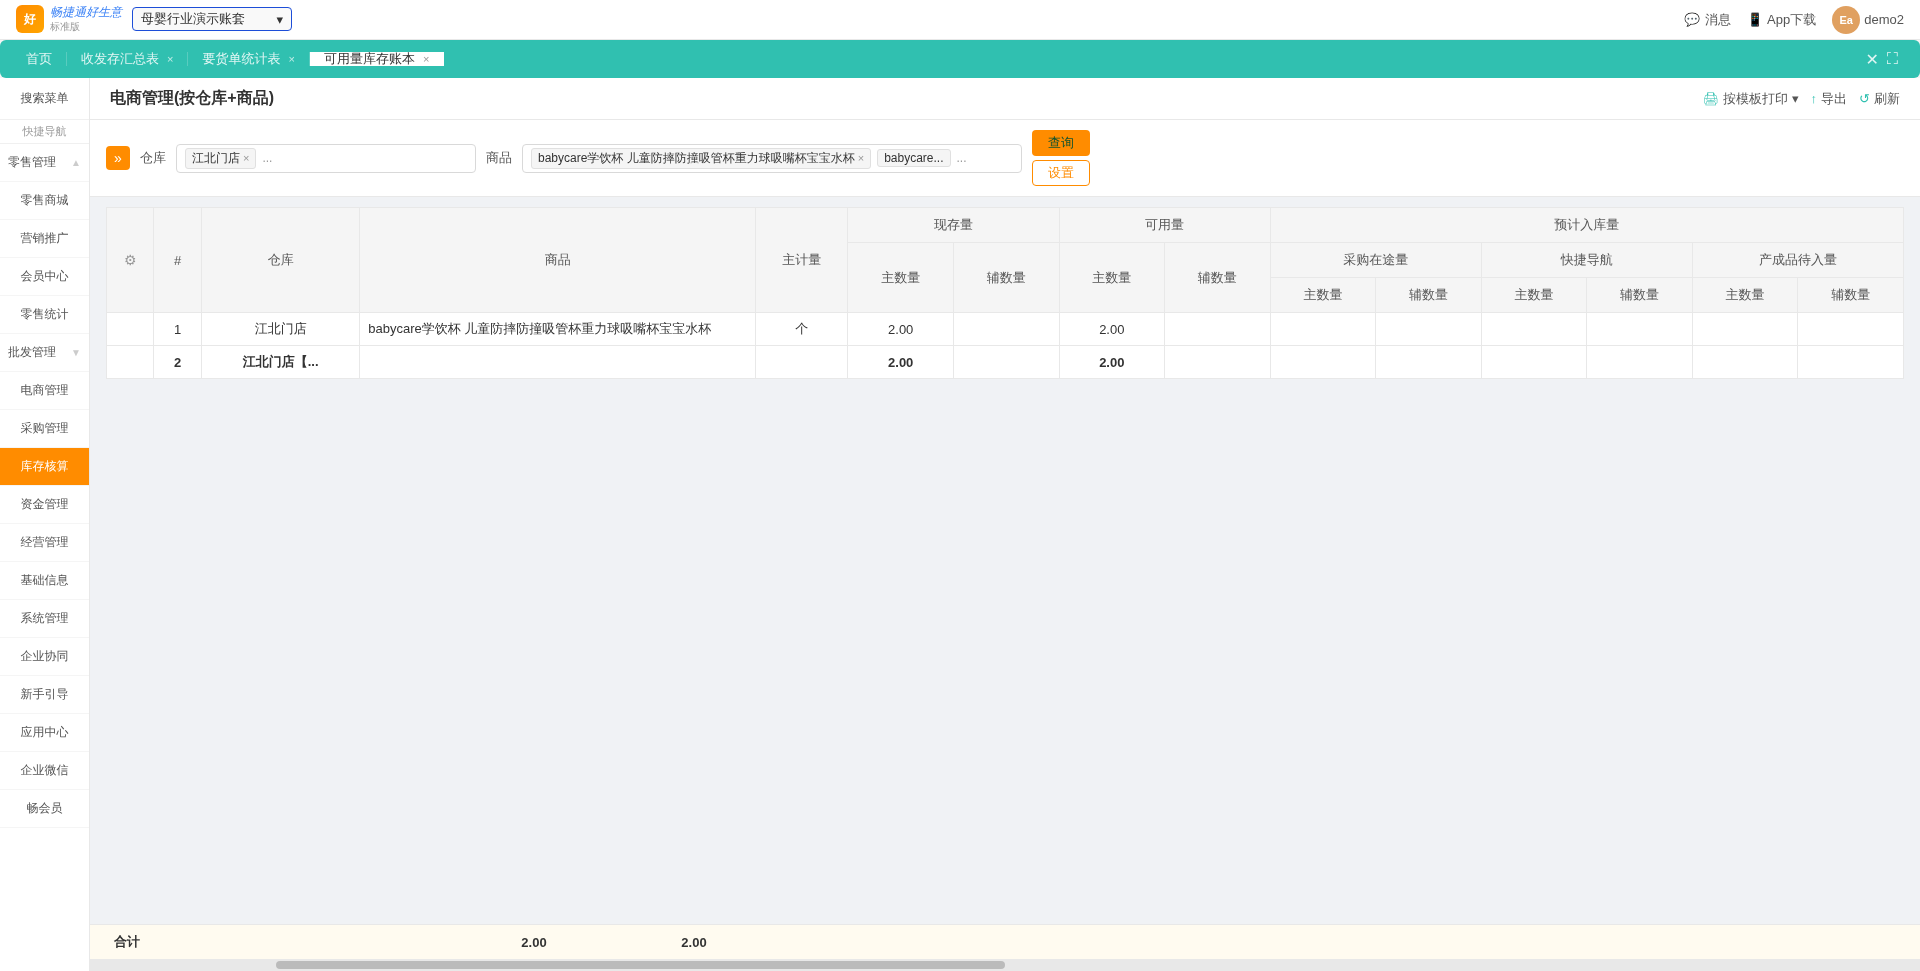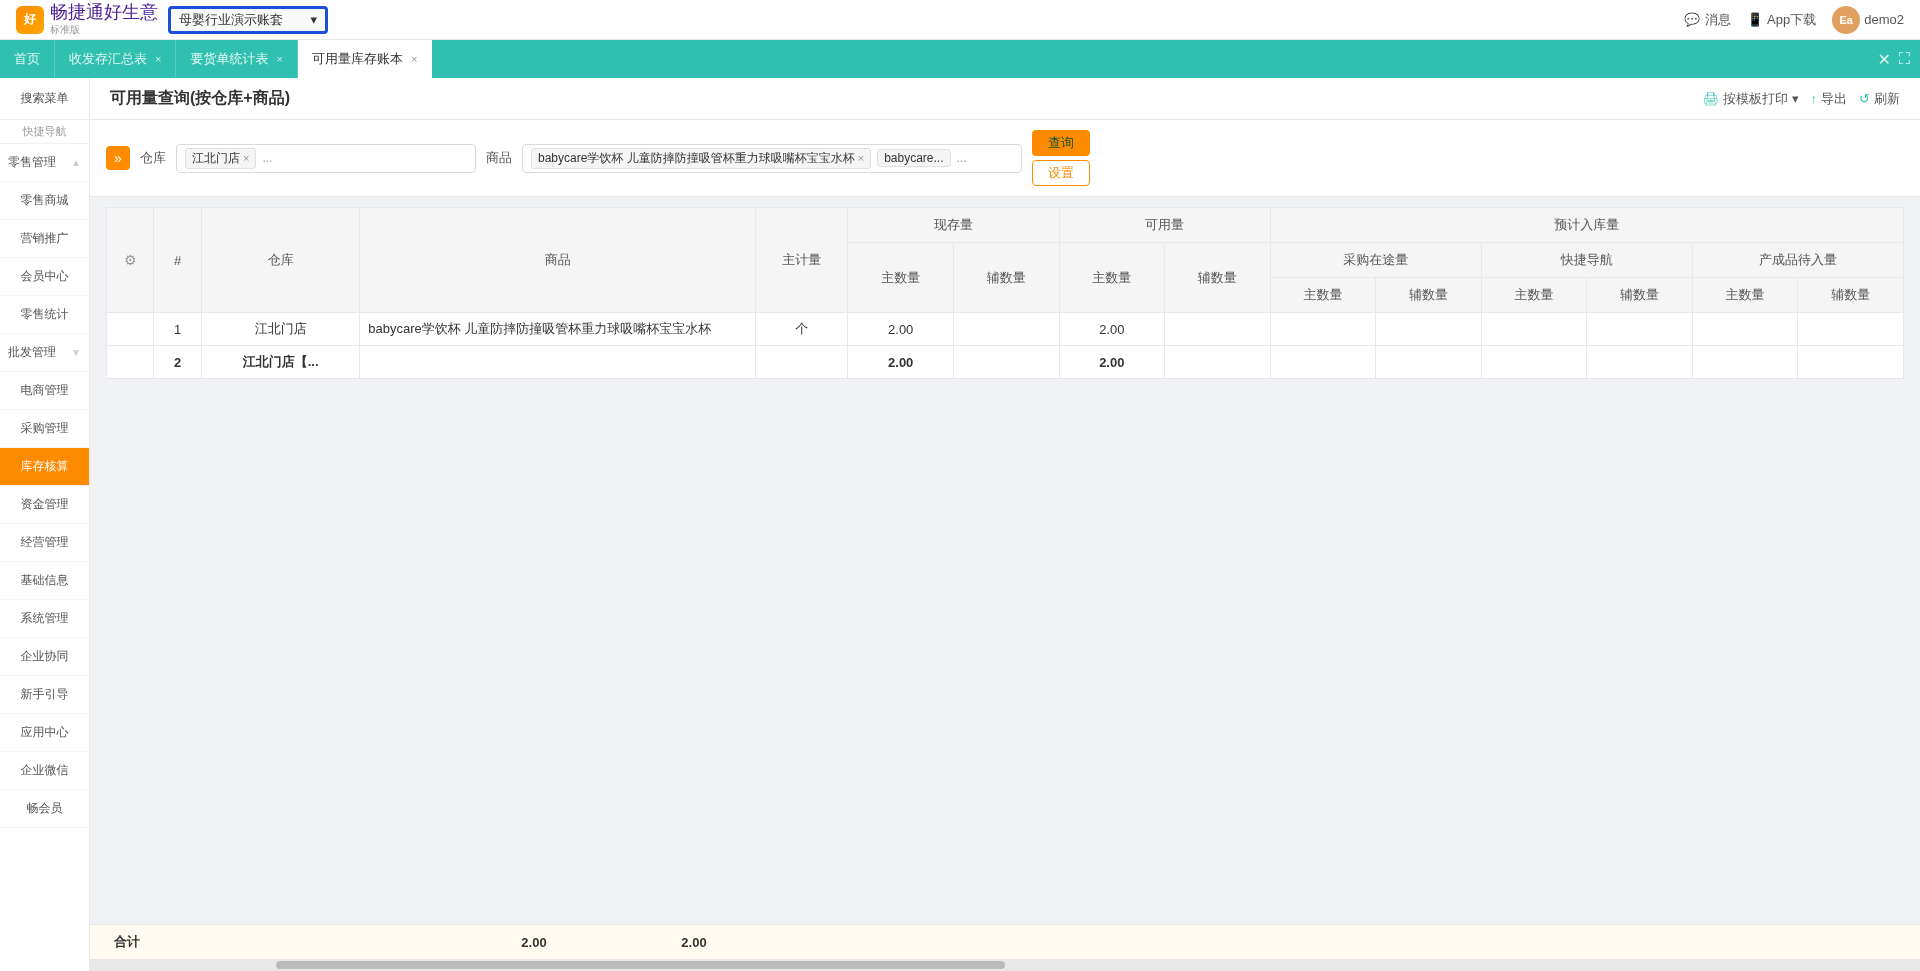--- a/index.html
+++ b/index.html
@@ -32,34 +32,35 @@
       background: linear-gradient(135deg, #ff8c00, #ffa500);
       border-radius: 6px;
       display: flex;
       align-items: center;
       justify-content: center;
       color: white;
       font-size: 12px;
       font-weight: bold;
     }
     .logo-text {
-      font-size: 18px;
-      color: #4c1d95;
+      font-size: 12px;
+      color: #3b82f6;
       line-height: 1.2;
+      font-style: italic;
     }
     .logo-sub {
       font-size: 10px;
       color: #999;
     }
     .top-bar-selector {
       display: flex;
       align-items: center;
       gap: 4px;
       background: #f9f9f9;
-      border: 3px solid #1d4ed8;
+      border: 1px solid #1d4ed8;
       border-radius: 4px;
       padding: 2px 8px;
       font-size: 13px;
       color: #333;
       cursor: pointer;
       min-width: 160px;
     }
     .top-bar-right {
       display: flex;
       align-items: center;
@@ -86,22 +87,23 @@
       font-size: 11px;
       font-weight: bold;
     }
 
     
     .tab-bar {
       height: 38px;
       background: #30c0b0;
       display: flex;
       align-items: stretch;
-      padding: 0;
+      padding: 12px;
       flex-shrink: 0;
+      border-radius: 6px;
     }
     .tab-item {
       display: flex;
       align-items: center;
       padding: 0 14px;
       font-size: 13px;
       color: rgba(255,255,255,0.85);
       cursor: pointer;
       gap: 6px;
       border-right: 1px solid rgba(255,255,255,0.2);
@@ -542,21 +544,21 @@
       <span>企业微信</span>
     </div>
     <div class="sidebar-item">
       <span>畅会员</span>
     </div>
   </div>
 
   <div class="content-area">
 
     <div class="page-header">
-      <h2 class="page-title">可用量查询(按仓库+商品)</h2>
+      <h2 class="page-title">电商管理(按仓库+商品)</h2>
       <div class="page-header-actions">
         <button class="header-action-btn">
           <span class="icon">🖨</span>
           <span>按模板打印</span>
           <span>▾</span>
         </button>
         <button class="header-action-btn">
           <span class="icon">↑</span>
           <span>导出</span>
         </button>

